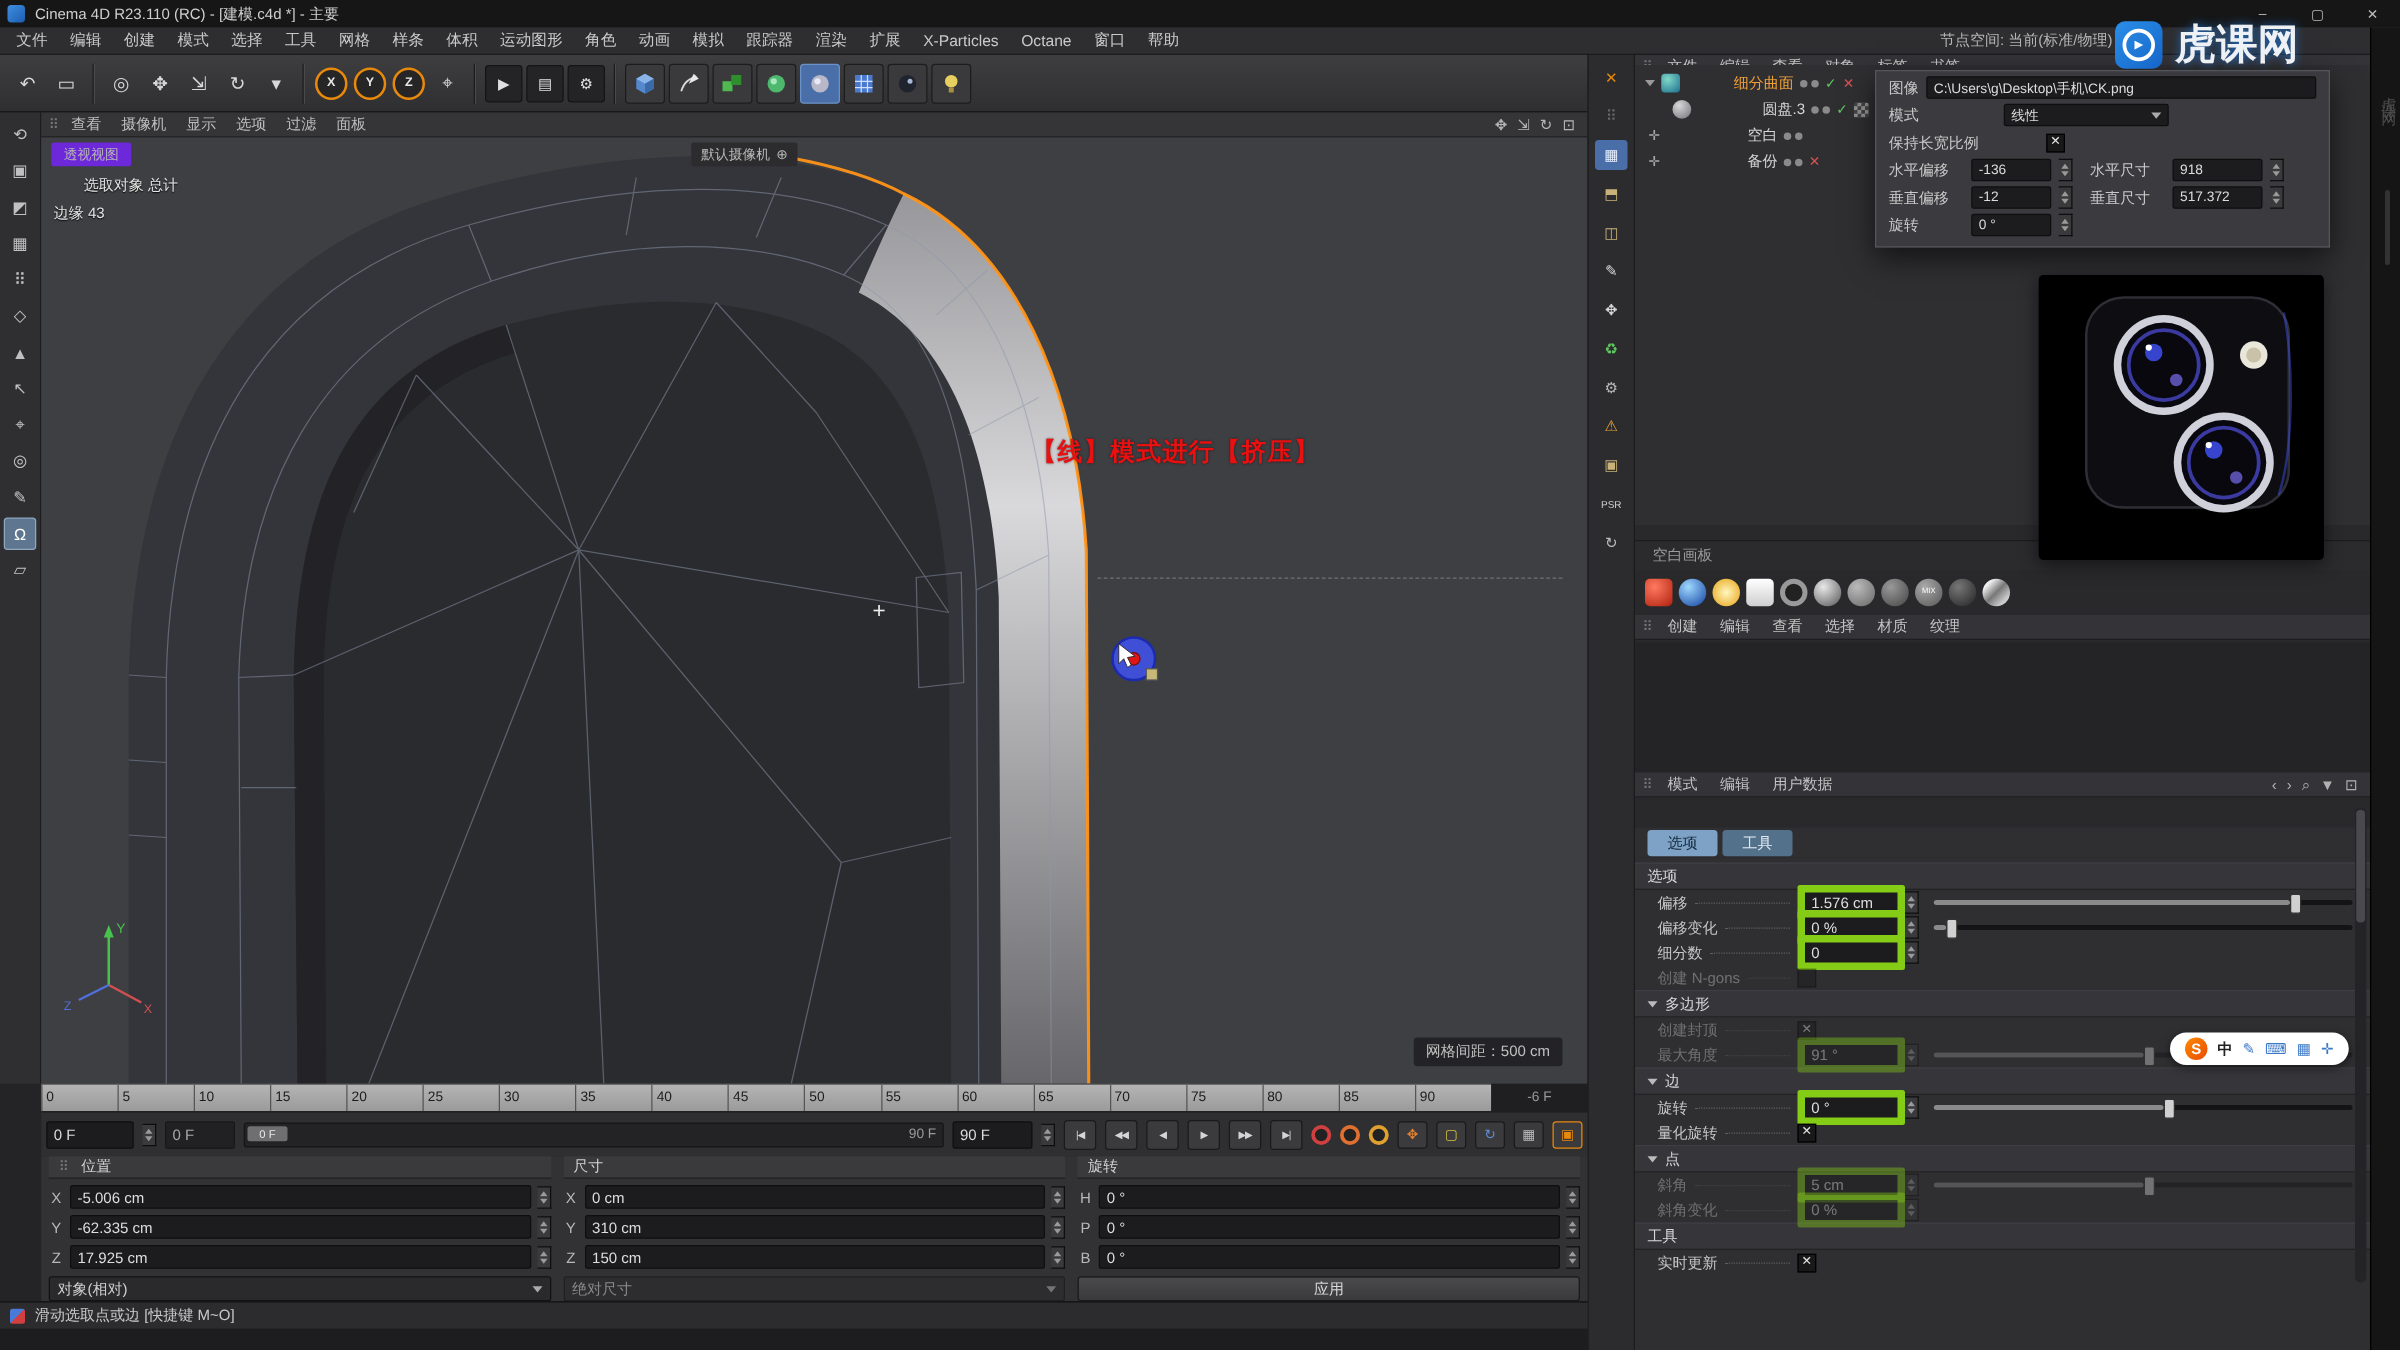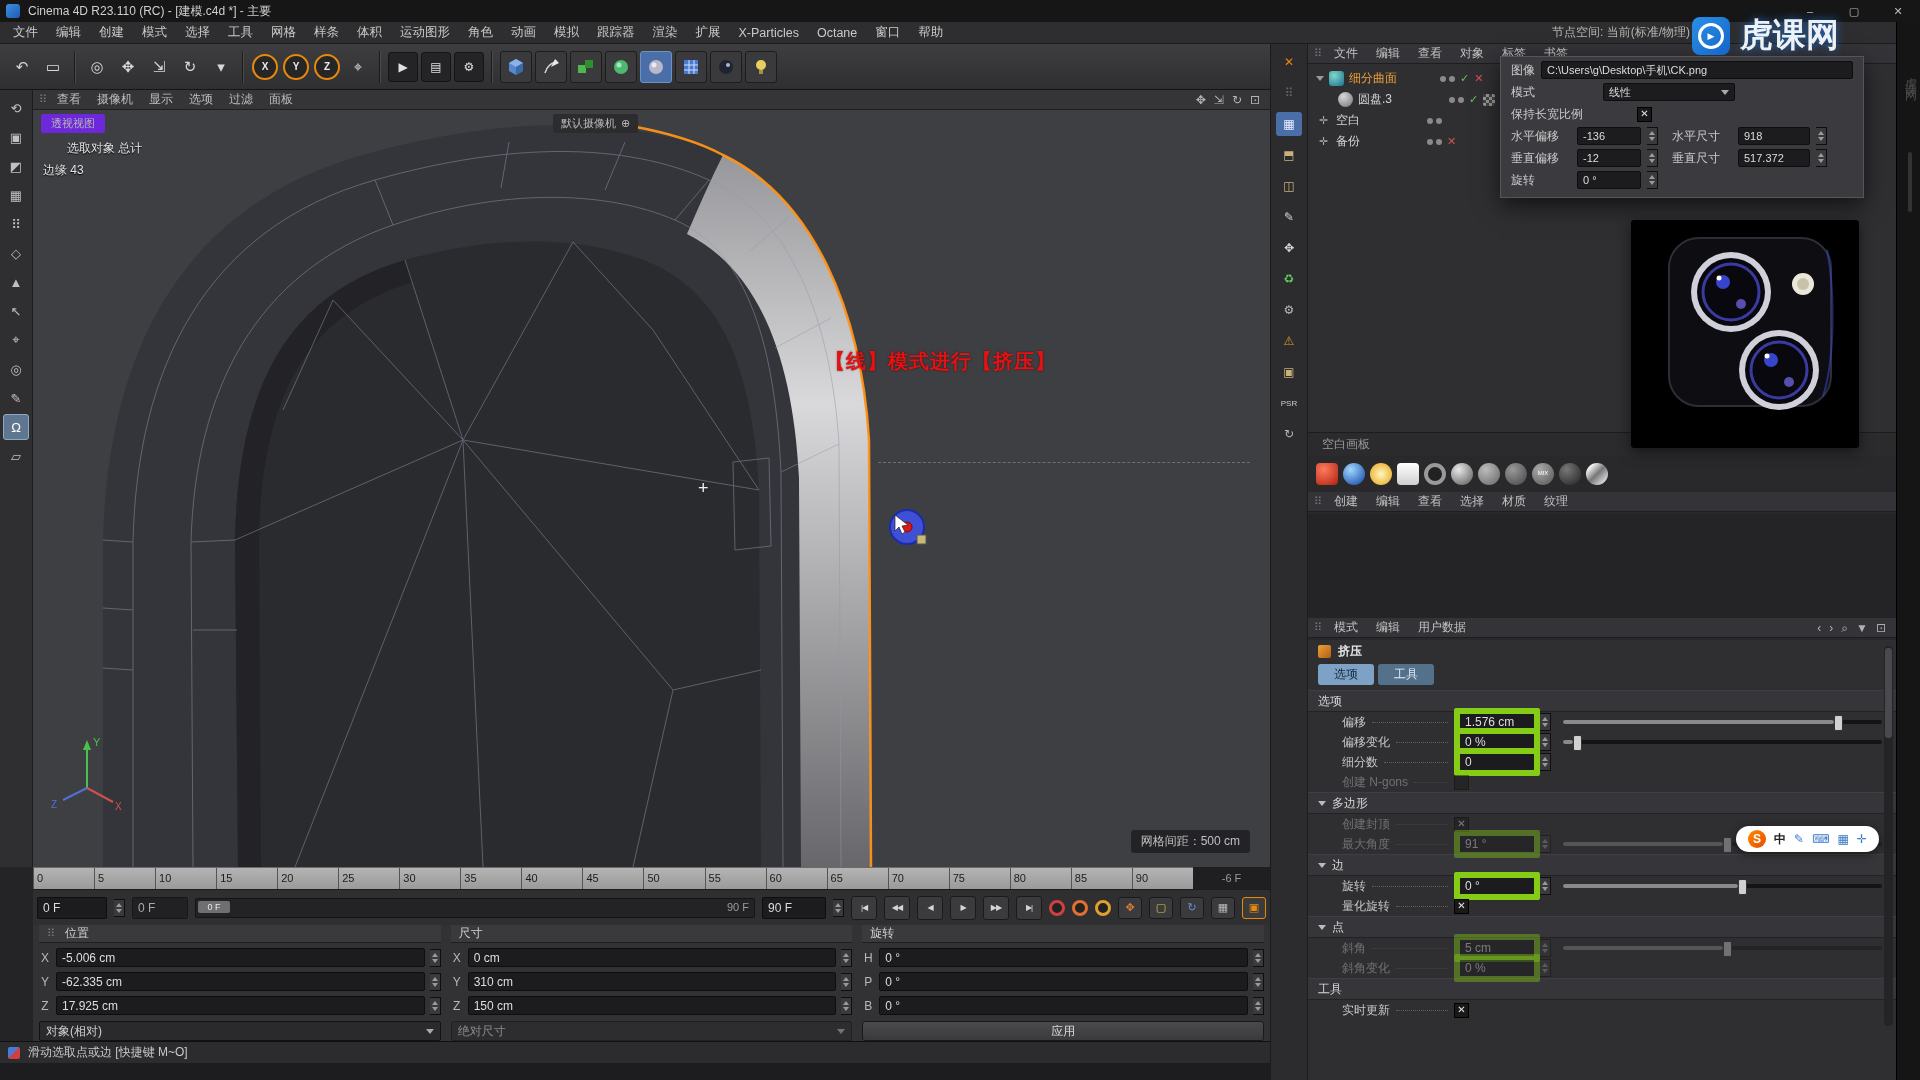--- a/index.html
+++ b/index.html
@@ -44,21 +44,21 @@
   
   #palstrip{left:1270px;top:44px;width:38px;height:1036px;background:#2c2c2f;border-left:1px solid #1b1b1b;border-right:1px solid #1b1b1b;display:flex;flex-direction:column;align-items:center;gap:7px;padding-top:6px;box-sizing:border-box;}
   .ps{width:26px;height:24px;border-radius:3px;display:flex;align-items:center;justify-content:center;font-size:12px;color:#c9b27a;}
   .ps.on{background:#4a6fa8;color:#e8f0ff;}
 
   
   #rightpanel{left:1308px;top:44px;width:588px;height:1036px;background:#29292c;}
   .pmenu{position:absolute;left:0;width:588px;height:20px;background:#333338;border-bottom:1px solid #1e1e1e;display:flex;align-items:center;gap:2px;padding-left:6px;box-sizing:border-box;}
   .pmi{padding:2px 8px;color:#c3c3c3;}
   .grip{color:#777;font-size:11px;margin-right:2px;}
-  #omtree{top:20px;height:368px;position:absolute;left:0;width:588px;background:#2f2f32;padding-top:4px;box-sizing:border-box;}
+  #omtree{top:8px;height:368px;position:absolute;left:0;width:588px;background:#2f2f32;padding-top:4px;box-sizing:border-box;text-align:right;}
   .orow{height:21px;display:flex;align-items:center;gap:5px;padding-left:8px;font-size:12px;color:#d5d5d5;}
   .tri{width:0;height:0;border-left:4px solid transparent;border-right:4px solid transparent;border-top:5px solid #999;}
   .oi{width:15px;height:15px;border-radius:3px;}
   .oi.sds{background:radial-gradient(circle at 35% 30%,#7fd8c8,#1e6e8e);}
   .oi.disc{background:radial-gradient(circle at 35% 30%,#d8d8d8,#707078);border-radius:50%;}
   .oi.null{background:transparent;color:#aaa;font-size:11px;display:flex;align-items:center;justify-content:center;}
   .oname{width:86px;white-space:nowrap;overflow:hidden;}
   .selname{color:#f0a038;}
   .vdots{display:flex;gap:3px;}
   .vdots i{width:6px;height:6px;border-radius:50%;background:#8a8a8a;}
@@ -79,21 +79,21 @@
   #amtitle{top:596px;height:22px;position:absolute;left:0;width:588px;background:#2f2f32;display:flex;align-items:center;gap:7px;padding-left:10px;box-sizing:border-box;color:#e2e2e2;font-weight:bold;}
   .exticon{width:13px;height:13px;border-radius:2px;background:linear-gradient(135deg,#f0a038,#b06010);}
   #amtabs{top:618px;height:24px;position:absolute;left:0;width:588px;background:#2f2f32;display:flex;align-items:center;gap:4px;padding-left:10px;box-sizing:border-box;}
   .atab{padding:2px 16px;border-radius:3px;font-size:12px;}
   .atab.on{background:#7ea2c6;color:#14283c;}
   .atab.off{background:#54718c;color:#dfe8f2;}
   #amfields{top:642px;bottom:0;position:absolute;left:0;width:588px;background:#2f2f32;padding-top:4px;box-sizing:border-box;overflow:hidden;}
   .asec{height:20px;display:flex;align-items:center;gap:6px;padding:0 10px;color:#d8d8d8;background:#35353a;border-top:1px solid #3e3e44;border-bottom:1px solid #222;}
   .asec .tri{border-top-color:#bbb;}
   .arow{height:20px;display:flex;align-items:center;padding:0 14px 0 18px;color:#c6c6c6;}
-  .alab{width:112px;display:flex;align-items:baseline;white-space:nowrap;margin-left:16px;}
+  .alab{width:112px;display:flex;align-items:baseline;white-space:nowrap;}
   .ld{flex:1;border-bottom:1px dotted #5e5e5e;margin:0 6px;transform:translateY(-3px);}
   .fld{background:#1c1c1e;border:6px solid #84cc16;border-radius:2px;color:#dedede;height:16px;display:flex;align-items:center;padding:0 5px;font-size:12px;white-space:nowrap;}
   .fld.w{width:64px;}
   .spin{width:11px;height:18px;background:#3a3a3c;border:1px solid #0e0e0e;border-left:none;display:flex;flex-direction:column;align-items:center;justify-content:center;gap:2px;box-sizing:border-box;}
   .spin i{width:0;height:0;border-left:3px solid transparent;border-right:3px solid transparent;}
   .spin .up{border-bottom:4px solid #9a9a9a;}
   .spin .dn{border-top:4px solid #9a9a9a;}
   .slider{position:relative;height:4px;background:#141416;border-radius:2px;flex:1;margin-left:12px;}
   .slider.short{flex:0 0 110px;}
   .slider .f{position:absolute;left:0;top:0;height:100%;background:#8a8a8a;border-radius:2px;}
@@ -455,24 +455,20 @@
         <span class="pmi">编辑</span>
         <span class="pmi">用户数据</span>
       <span class="amnav">
         <span>‹</span>
         <span>›</span>
         <span>⌕</span>
         <span>▼</span>
         <span>⊡</span>
       </span>
     </div>
-    <div id="amtitle">
-      <span class="exticon"></span>
-      <span>挤压</span>
-    </div>
     <div id="amtabs">
       <span class="atab on">选项</span>
       <span class="atab off">工具</span>
     </div>
     <div id="amfields">
       <div class="asec">
           <span>选项</span>
         </div>
       <div class="arow">
         <span class="alab">

